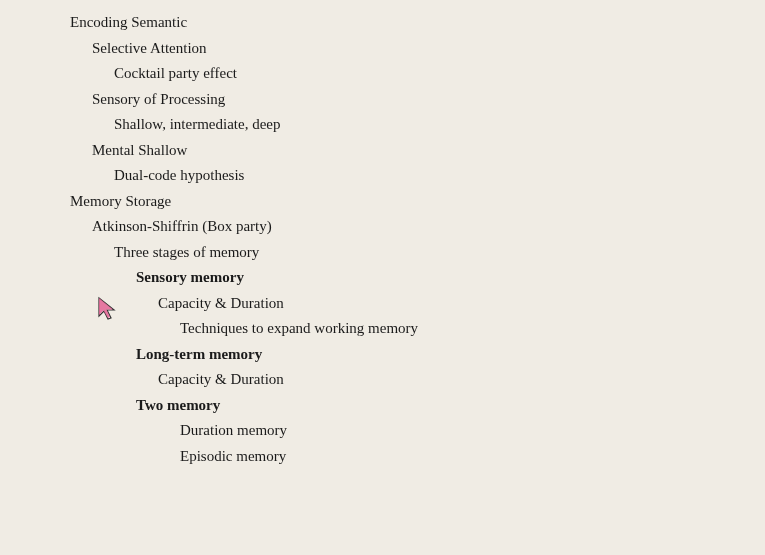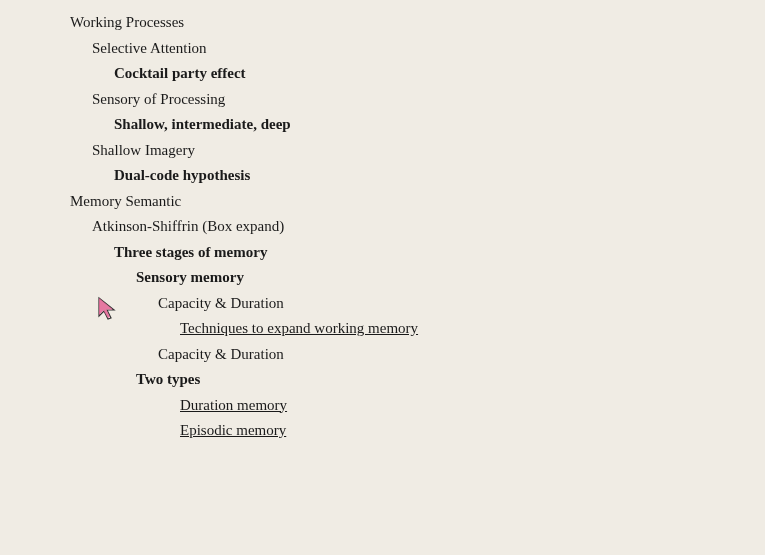--- a/index.html
+++ b/index.html
@@ -24,59 +24,60 @@
     }
 
     .item {
       display: block;
       white-space: nowrap;
     }
 
     
     .indent-0 { padding-left: 0px; }
     .indent-1 { padding-left: 22px; }
-    .indent-2 { padding-left: 44px; font-weight: bold; }
+    .indent-2 { padding-left: 44px; }
     .indent-3 { padding-left: 66px; font-weight: bold; }
     .indent-4 { padding-left: 88px; font-family: Liberation Serif, serif; }
-    .indent-5 { padding-left: 110px; text-decoration: underline; }
+    .indent-5 { padding-left: 110px; }
 
     
     .cursor {
       position: absolute;
       left: 97px;
       top: 296px;
       width: 0;
       height: 0;
       pointer-events: none;
     }
 
     .cursor-svg {
       width: 22px;
       height: 26px;
     }
   </style>
 </head>
 <body>
 
 <div class="outline">
-<span class="item indent-0">Working Processes</span>
+<span class="item indent-0">Encoding Semantic</span>
     <span class="item indent-1">Selective Attention</span>
     <span class="item indent-2">Cocktail party effect</span>
     <span class="item indent-1">Sensory of Processing</span>
     <span class="item indent-2">Shallow, intermediate, deep</span>
-    <span class="item indent-1">Shallow Imagery</span>
+    <span class="item indent-1">Mental Shallow</span>
     <span class="item indent-2">Dual-code hypothesis</span>
-    <span class="item indent-0">Memory Semantic</span>
-    <span class="item indent-1">Atkinson-Shiffrin (Box expand)</span>
+    <span class="item indent-0">Memory Storage</span>
+    <span class="item indent-1">Atkinson-Shiffrin (Box party)</span>
     <span class="item indent-2">Three stages of memory</span>
     <span class="item indent-3">Sensory memory</span>
     <span class="item indent-4">Capacity &amp; Duration</span>
     <span class="item indent-5">Techniques to expand working memory</span>
+    <span class="item indent-3">Long-term memory</span>
     <span class="item indent-4">Capacity &amp; Duration</span>
-    <span class="item indent-3">Two types</span>
+    <span class="item indent-3">Two memory</span>
     <span class="item indent-5">Duration memory</span>
     <span class="item indent-5">Episodic memory</span>
   </div>
 
 <div class="cursor">
   <svg class="cursor-svg" viewBox="0 0 22 26" fill="none" xmlns="http://www.w3.org/2000/svg">
     <path d="M2 2 L2 20 L7 15 L11 23 L14 22 L10 14 L17 14 Z" fill="white" stroke="#333" stroke-width="1.2"></path>
     <path d="M11 22 L13 21 L9.5 13.5 L16 13.5 L2 2 L2 19 L6.5 14.5 Z" fill="#e06090" opacity="0.85"></path>
   </svg>
 </div>

